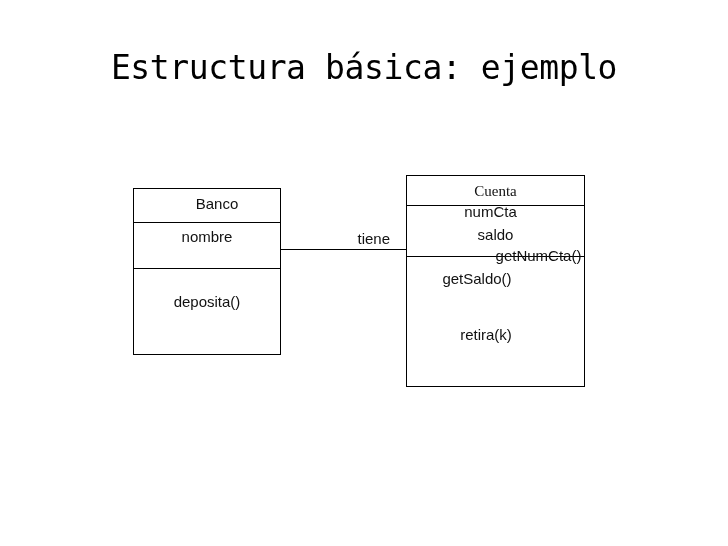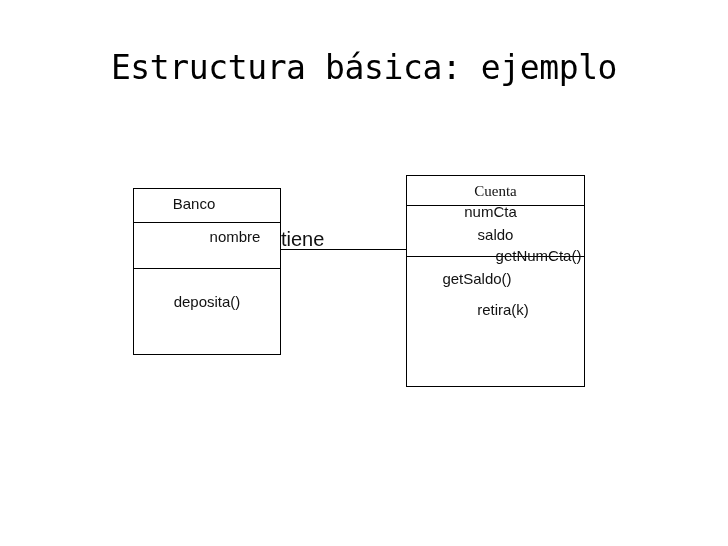--- a/index.html
+++ b/index.html
@@ -64,60 +64,60 @@
   
   #box-banco {
     left: 133px;
     top: 188px;
     width: 148px;
     height: 167px;
   }
   #banco-div-1 { left: 133px; top: 222px; width: 148px; }
   #banco-div-2 { left: 133px; top: 268px; width: 148px; }
 
-  #banco-name      { left: 120px; top: 195px;  width: 148px; }
-  #banco-attr-0    { left: 133px; top: 228px;  width: 148px; padding-left: 28px; }
+  #banco-name      { left: 143px; top: 195px;  width: 148px; }
+  #banco-attr-0    { left: 133px; top: 228px;  width: 148px; }
   #banco-op-0      { left: 133px; top: 260px;  width: 148px; }
   #banco-op-1      { left: 133px; top: 293px;  width: 148px; }
 
   
   #box-cuenta {
     left: 406px;
     top: 175px;
     width: 179px;
     height: 212px;
   }
   #cuenta-div-1 { left: 406px; top: 205px; width: 179px; }
   #cuenta-div-2 { left: 406px; top: 256px; width: 179px; }
 
   #cuenta-name   { left: 406px; top: 182px; width: 179px; font-family: Liberation Serif, serif; }
   #cuenta-attr-0 { left: 406px; top: 203px; width: 169px; }
   #cuenta-attr-1 { left: 406px; top: 226px; width: 179px; }
   #cuenta-op-0   { left: 406px; top: 247px; width: 179px; padding-left: 43px; }
   #cuenta-op-1   { left: 406px; top: 270px; width: 142px; }
   #cuenta-op-2   { left: 406px; top: 291px; width: 179px; }
-  #cuenta-op-3   { left: 406px; top: 301px; width: 160px; padding-left: 17px; }
+  #cuenta-op-3   { left: 406px; top: 326px; width: 160px; }
 
   
   #assoc-line {
     position: absolute;
     left: 281px;
     top: 249px;
     width: 125px;
     height: 0;
     border-top: 1.6px solid #000000;
   }
   #assoc-label {
     position: absolute;
-    left: 281px;
+    left: 265px;
     top: 230px;
     width: 125px;
-    text-align: left;
+    text-align: right;
     font-family: "Liberation Sans", sans-serif;
-    font-size: 20px;
+    font-size: 15px;
     line-height: 18px;
     color: #111111;
     white-space: nowrap;
   }
 </style>
 </head>
 <body>
 
 <div id="slide">
 

